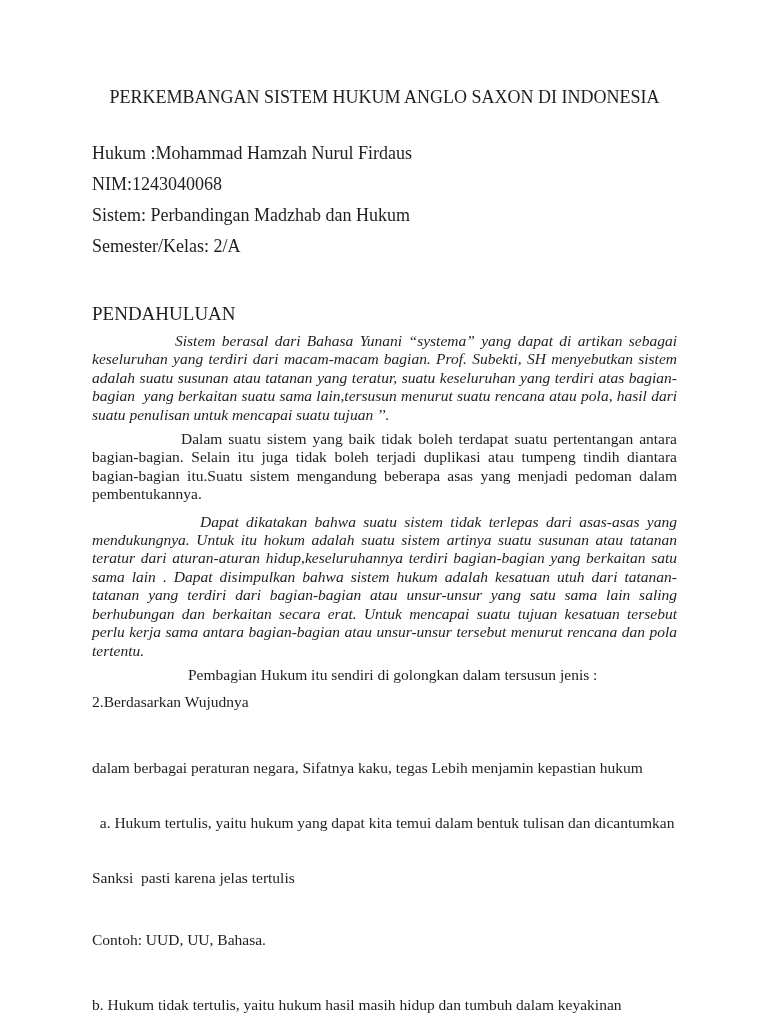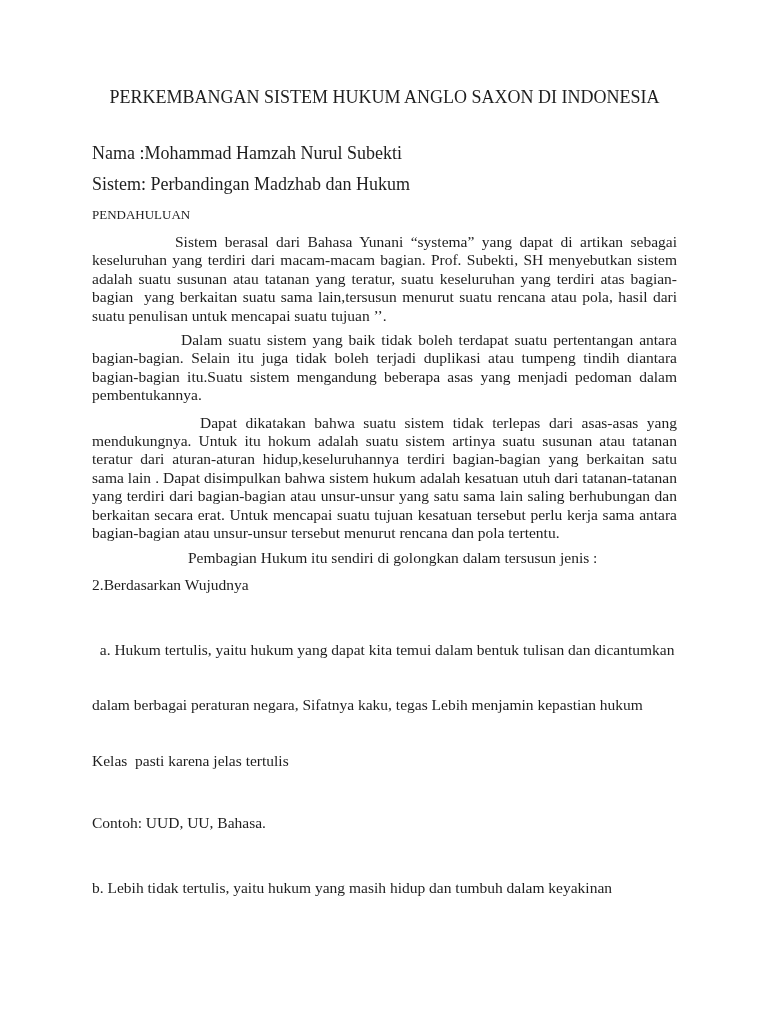--- a/index.html
+++ b/index.html
@@ -26,76 +26,78 @@
     margin: 0 0 34px 0;
     white-space: pre-wrap;
   }
   .meta {
     font-size: 18px;
     line-height: 22px;
     margin: 0 0 9px 0;
     white-space: pre-wrap;
   }
   .section-heading {
-    font-size: 13px;
+    font-size: 19px;
     font-weight: normal;
     line-height: 22px;
     margin: 0 0 7px 0;
     white-space: pre-wrap;
   }
   .body-par {
     font-size: 15.5px;
     line-height: 18.4px;
     margin: 0;
     white-space: pre-wrap;
   }
   .just { text-align: justify; }
   .ind1 { text-indent: 83px; }
   .ind2 { text-indent: 89px; }
   .ind3 { text-indent: 108px; }
   .ind-pembagian { text-indent: 96px; }
   .line { white-space: pre-wrap; }
-  .mb6  { margin-bottom: 6px; }
+  .mb6  { margin-bottom: 6px; font-style: italic; }
   .mb7  { margin-bottom: 7px; }
   .mb9  { margin-bottom: 9px; }
   .mb10 { margin-bottom: 10px; }
   .mb46 { margin-bottom: 46px; }
 </style>
 </head>
 <body>
 
 <div class="page">
 
   <h1 class="doc-title">PERKEMBANGAN SISTEM HUKUM ANGLO SAXON DI INDONESIA</h1>
 
-  <p class="meta">Nama :Mohammad Hamzah Nurul Subekti</p>
+  <p class="meta">Hukum :Mohammad Hamzah Nurul Firdaus</p>
 
+  <p class="meta">NIM:1243040068</p>
 
   <p class="meta">Sistem: Perbandingan Madzhab dan Hukum</p>
 
+  <p class="meta mb46">Semester/Kelas: 2/A</p>
 
   <h2 class="section-heading">PENDAHULUAN</h2>
 
   <p class="body-par just ind1 mb6">Sistem berasal dari Bahasa Yunani “systema” yang dapat di artikan sebagai keseluruhan yang terdiri dari macam-macam bagian. Prof. Subekti, SH menyebutkan sistem adalah suatu susunan atau tatanan yang teratur, suatu keseluruhan yang terdiri atas bagian-bagian  yang berkaitan suatu sama lain,tersusun menurut suatu rencana atau pola, hasil dari suatu penulisan untuk mencapai suatu tujuan ’’.</p>
 
   <p class="body-par just ind2 mb9">Dalam suatu sistem yang baik tidak boleh terdapat suatu pertentangan antara bagian-bagian. Selain itu juga tidak boleh terjadi duplikasi atau tumpeng tindih diantara bagian-bagian itu.Suatu sistem mengandung beberapa asas yang menjadi pedoman dalam pembentukannya.</p>
 
   <p class="body-par just ind3 mb6">Dapat dikatakan bahwa suatu sistem tidak terlepas dari asas-asas yang mendukungnya. Untuk itu hokum adalah suatu sistem artinya suatu susunan atau tatanan teratur dari aturan-aturan hidup,keseluruhannya terdiri bagian-bagian yang berkaitan satu sama lain . Dapat disimpulkan bahwa sistem hukum adalah kesatuan utuh dari tatanan-tatanan yang terdiri dari bagian-bagian atau unsur-unsur yang satu sama lain saling berhubungan dan berkaitan secara erat. Untuk mencapai suatu tujuan kesatuan tersebut perlu kerja sama antara bagian-bagian atau unsur-unsur tersebut menurut rencana dan pola tertentu.</p>
 
   <p class="body-par ind-pembagian mb9">Pembagian Hukum itu sendiri di golongkan dalam tersusun jenis :</p>
 
   <p class="body-par mb10">2.Berdasarkan Wujudnya</p>
 
   <div class="body-par mb7">
+    <div class="line">dalam berbagai peraturan negara, Sifatnya kaku, tegas Lebih menjamin kepastian hukum</div>
     <div class="line">  a. Hukum tertulis, yaitu hukum yang dapat kita temui dalam bentuk tulisan dan dicantumkan</div>
-    <div class="line">dalam berbagai peraturan negara, Sifatnya kaku, tegas Lebih menjamin kepastian hukum</div>
-    <div class="line">Kelas  pasti karena jelas tertulis</div>
+    <div class="line">Sanksi  pasti karena jelas tertulis</div>
   </div>
 
   <p class="body-par mb10">Contoh: UUD, UU, Bahasa.</p>
 
   <div class="body-par mb10">
-    <div class="line">b. Lebih tidak tertulis, yaitu hukum yang masih hidup dan tumbuh dalam keyakinan</div>
+    <div class="line">b. Hukum tidak tertulis, yaitu hukum hasil masih hidup dan tumbuh dalam keyakinan</div>
     
     
   </div>
 
 </div>
 
 </body></html>

